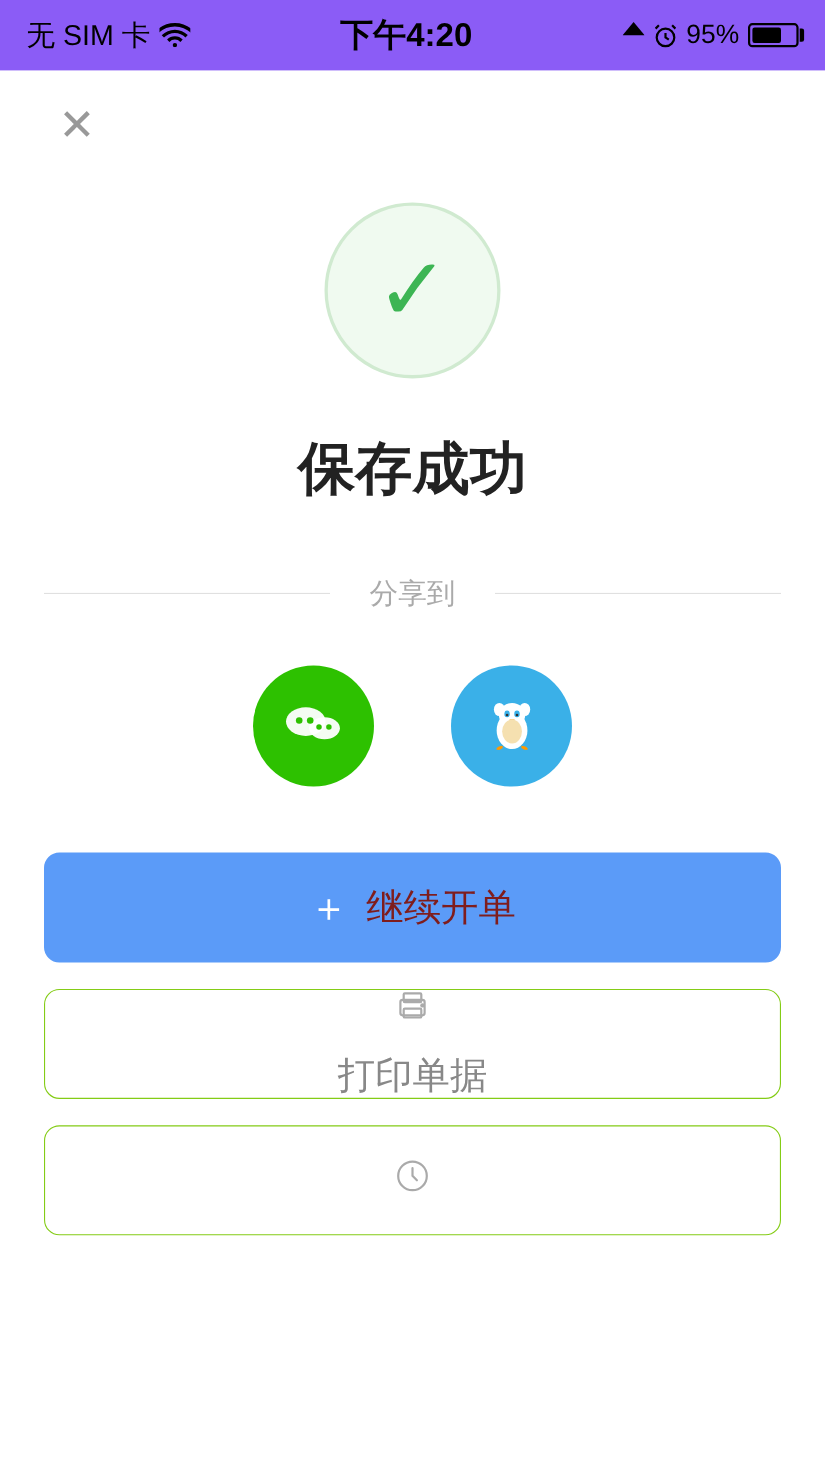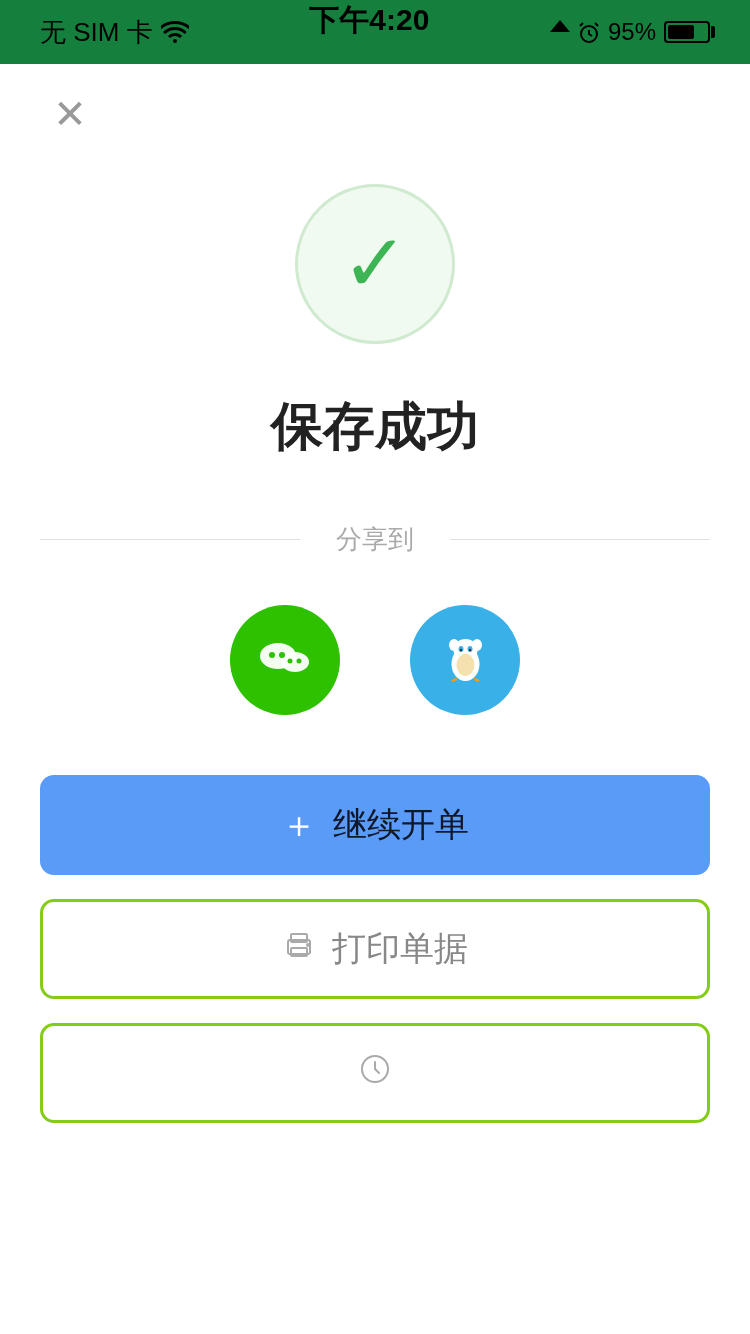--- a/index.html
+++ b/index.html
@@ -16,23 +16,24 @@
       font-family: -apple-system, "PingFang SC", "Helvetica Neue", Arial, sans-serif;
       overflow: hidden;
       position: relative;
     }
 
     
     .status-bar {
       width: 100%;
       height: 64px;
       display: flex;
+      align-items: center;
       justify-content: space-between;
-      padding: 0 40px;
-      background: #15803d;
+      padding: 0 24px;
+      background: #8b5cf6;
     }
 
     .status-left {
       display: flex;
       align-items: center;
       gap: 8px;
       font-size: 26px;
       color: #000;
     }
 
@@ -199,35 +200,36 @@
       border: none;
       cursor: pointer;
       display: flex;
       align-items: center;
       justify-content: center;
       gap: 16px;
     }
 
     .btn-primary-text {
       font-size: 34px;
-      color: #0f172a;
+      color: #7f1d1d;
       font-weight: 400;
     }
 
     .btn-secondary {
       width: 100%;
       height: 100px;
       border-radius: 14px;
       background: #ffffff;
-      border: 3px solid #84cc16;
+      border: 1px solid #84cc16;
       cursor: pointer;
       display: flex;
       align-items: center;
       justify-content: center;
       gap: 16px;
+      flex-direction: column;
     }
 
     .btn-secondary-text {
       font-size: 34px;
       color: #888;
       font-weight: 400;
     }
 
     .btn-icon {
       font-size: 32px;

